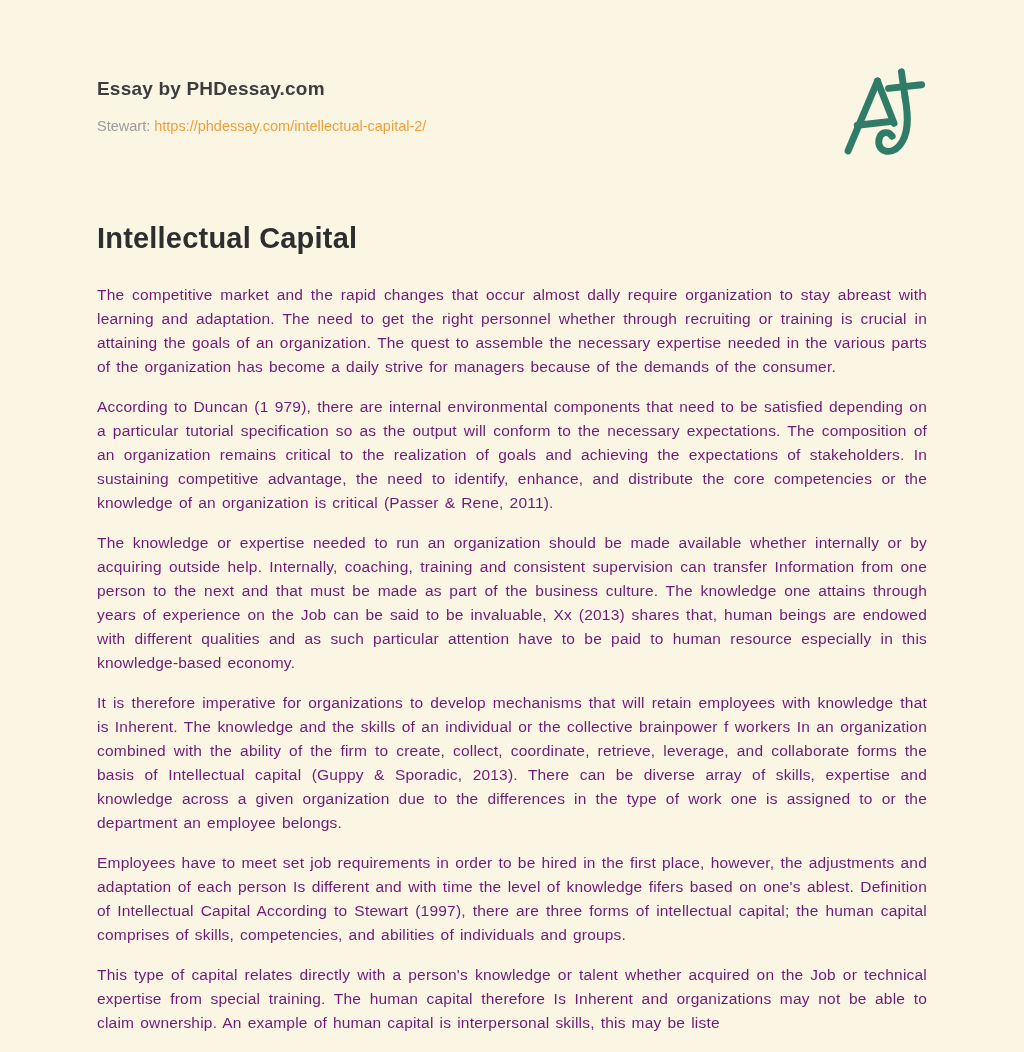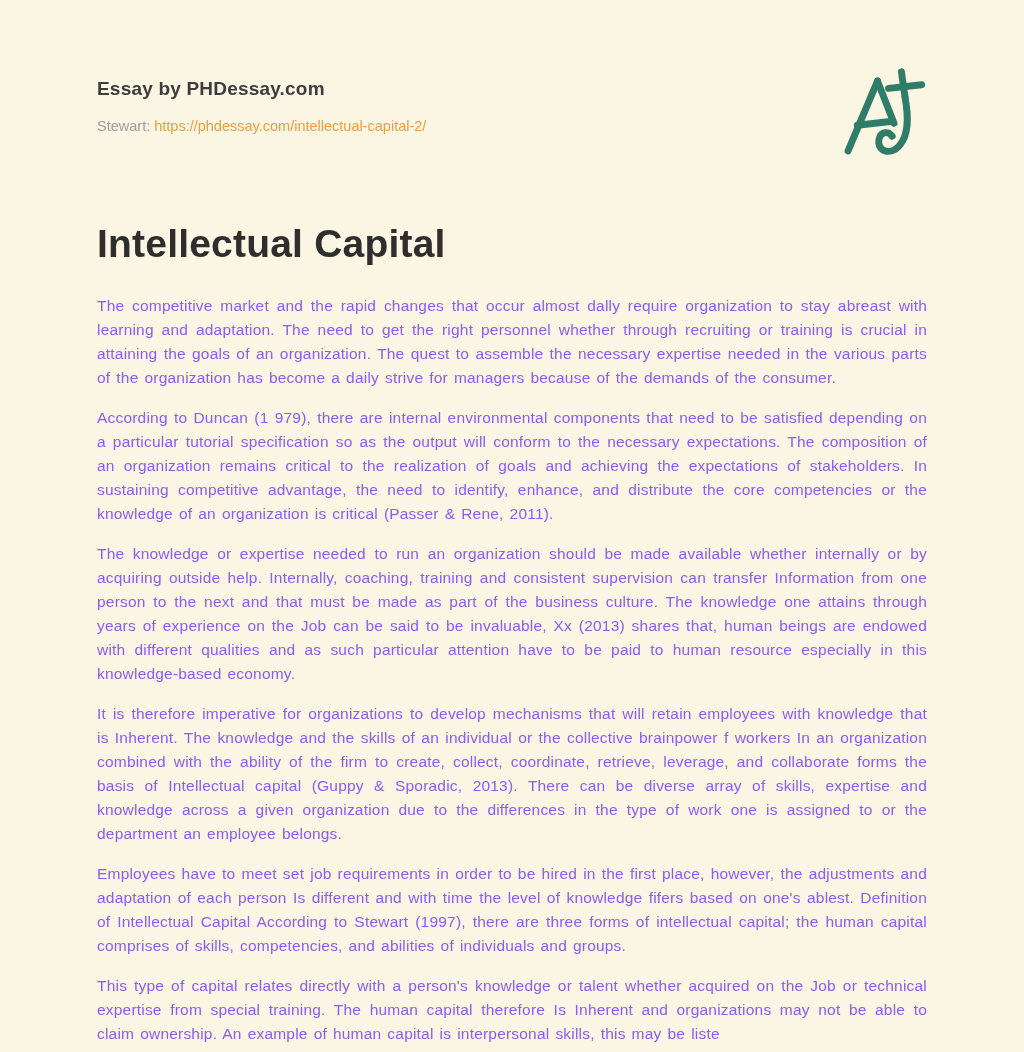--- a/index.html
+++ b/index.html
@@ -37,30 +37,30 @@
   }
   .logo {
     position: absolute;
     top: 66px;
     right: 95px;
     width: 92px;
     height: 100px;
   }
   .article-title {
     margin-top: 88px;
-    font-size: 39px;
+    font-size: 29px;
     font-weight: 600;
     color: #2e2e2e;
     letter-spacing: 0.2px;
     margin-bottom: 28px;
   }
   .body-copy p {
     font-size: 15.5px;
     line-height: 24px;
-    color: #8b5cf6;
+    color: #701a75;
     text-align: justify;
     margin-bottom: 16px;
     letter-spacing: 0.2px;
     word-spacing: 1.5px;
   }
 </style>
 </head>
 <body>
 
 <div class="page">

